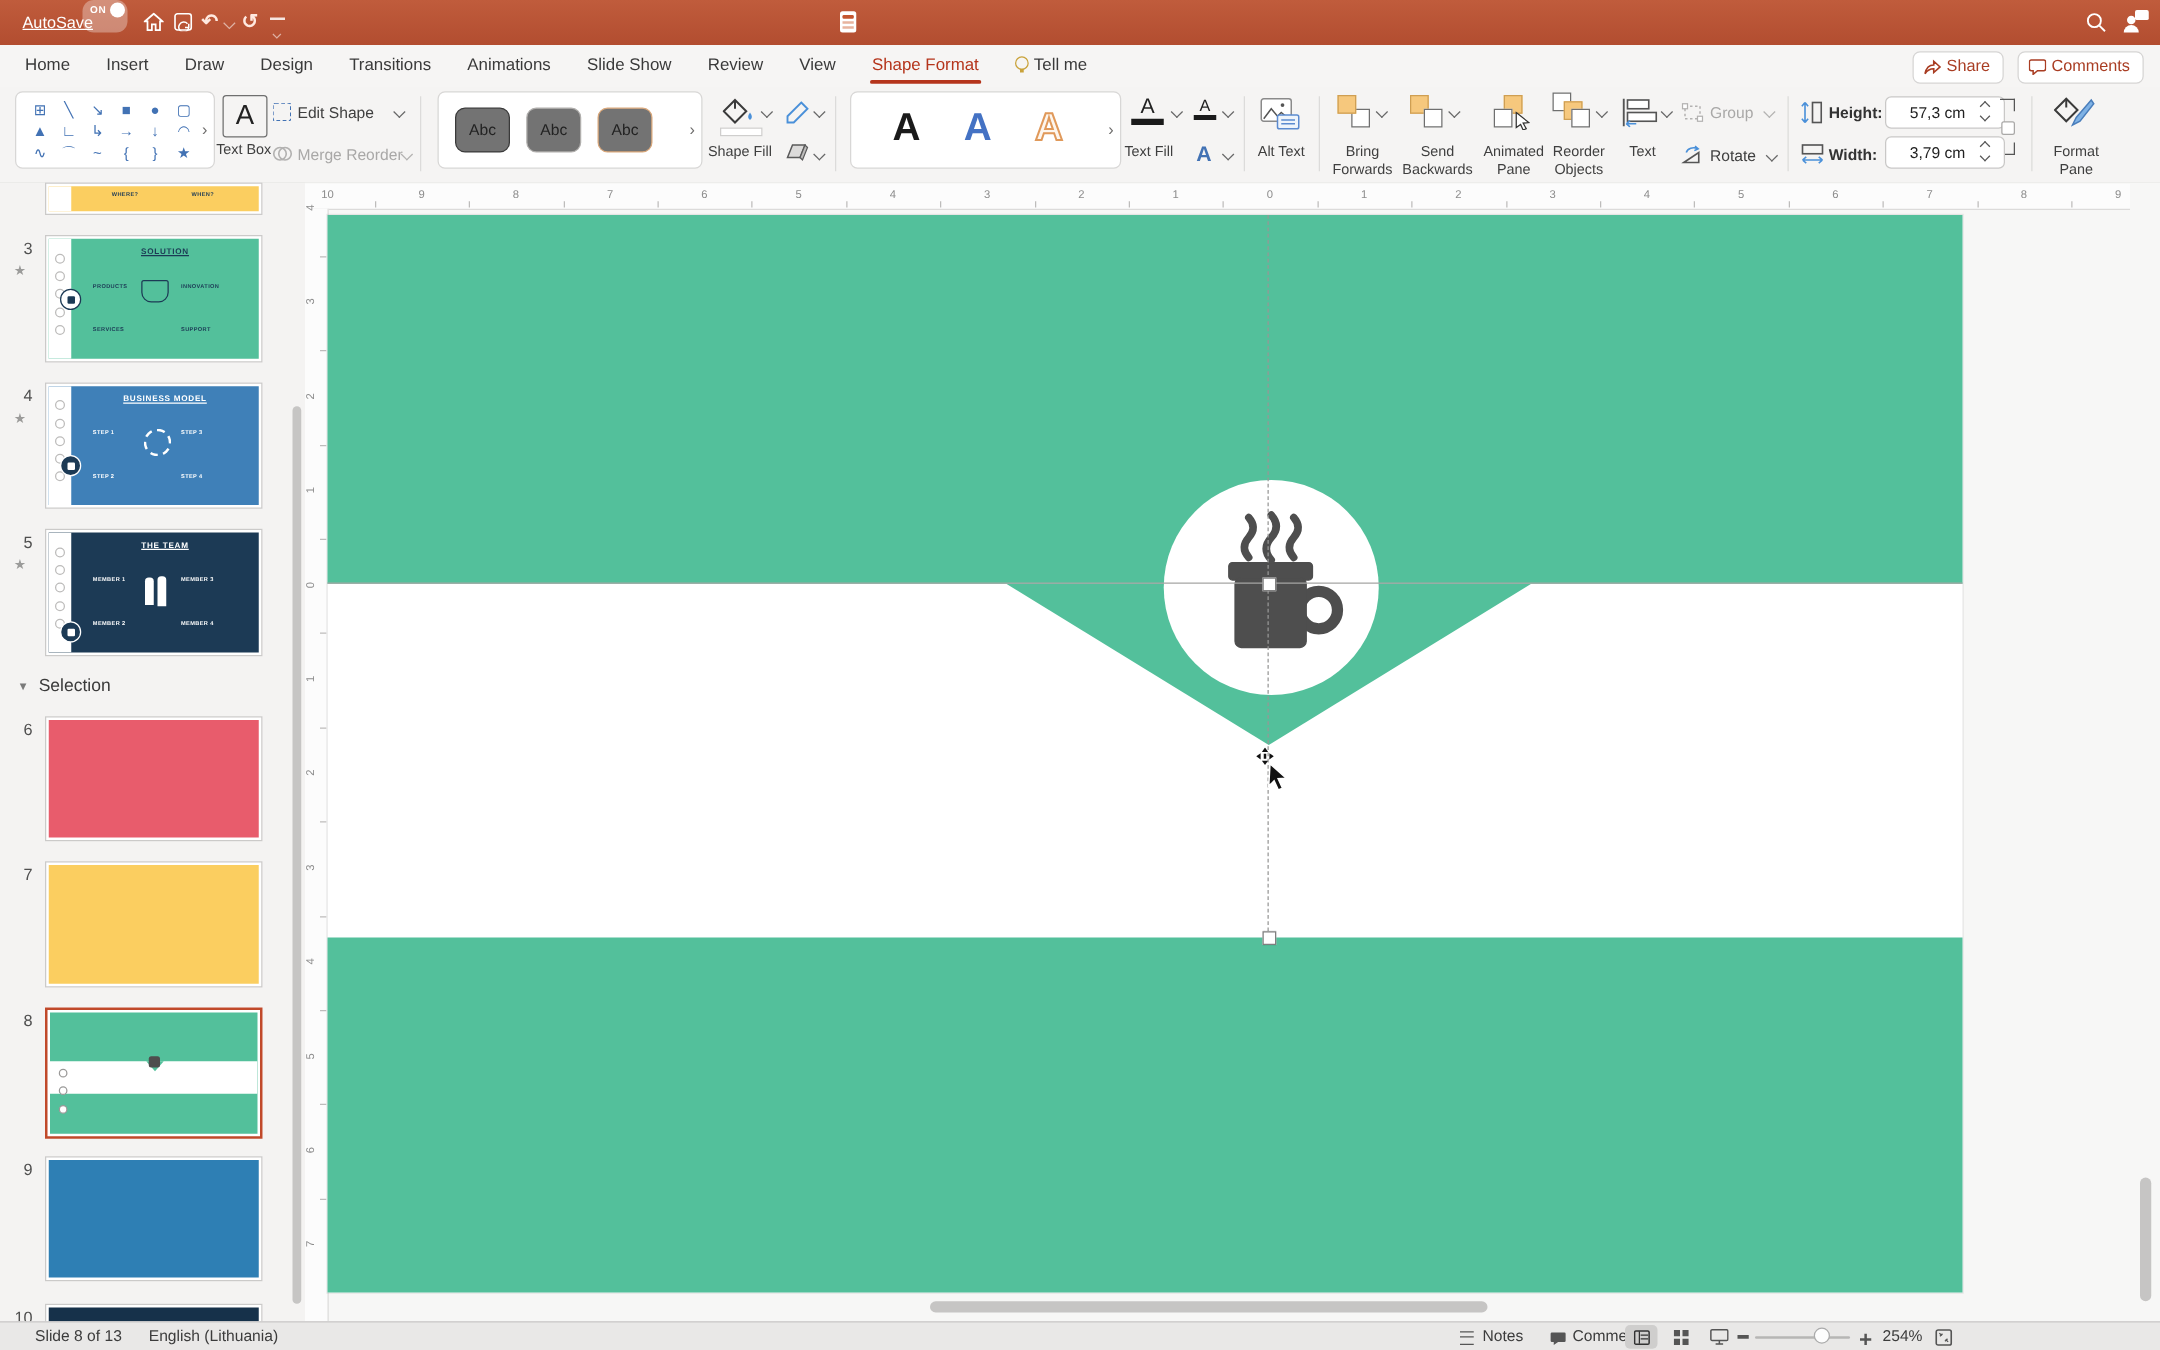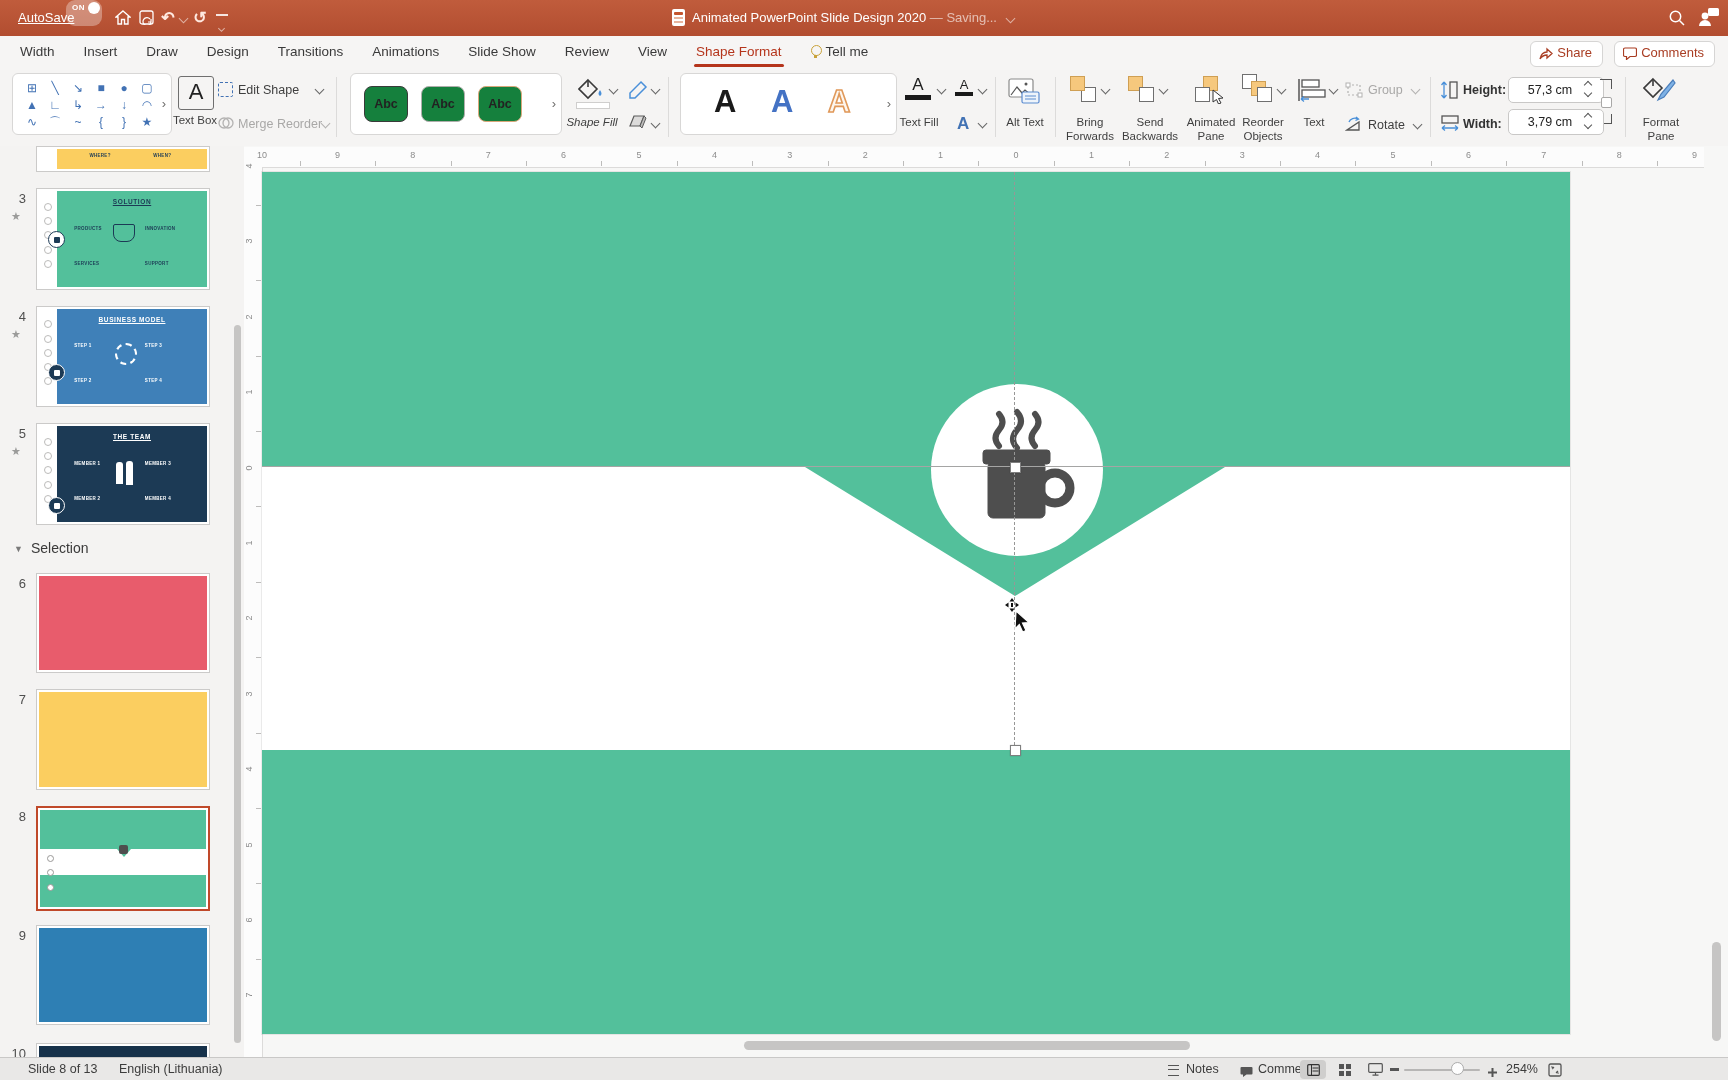--- a/index.html
+++ b/index.html
@@ -34,22 +34,22 @@
            font-size:13px;color:#a93d23;line-height:22px;padding:0 10px 0 8px;white-space:nowrap;}
   .pillbtn svg{vertical-align:-3px;margin-right:4px;}
   
   #ribbon{left:0;top:70px;width:1728px;height:76px;background:#f5f4f3;border-bottom:1px solid #d2d1d0;}
   .rdiv{position:absolute;top:7px;width:1px;height:60px;background:#dcdbda;}
   .gal{position:absolute;background:#fff;border:1px solid #d8d7d6;border-radius:6px;}
   .rlabel{position:absolute;font-size:11.5px;color:#3f3f3f;text-align:center;line-height:1.18;cursor:default;}
   .rlabel.gray{color:#a9a8a7;}
   .shape-glyph{position:absolute;width:22px;height:16px;color:#4272b4;font-size:12px;line-height:16px;text-align:center;cursor:default;}
   .expander{position:absolute;color:#6f6e6d;font-size:13px;cursor:default;}
-  .abc-btn{position:absolute;width:42px;height:34px;border-radius:8px;background:#15803d;font-size:12.5px;color:#222;
-           text-align:center;line-height:34px;cursor:default;font-weight:bold;}
+  .abc-btn{position:absolute;width:42px;height:34px;border-radius:8px;background:#737373;font-size:12.5px;color:#222;
+           text-align:center;line-height:34px;cursor:default;}
   .wa{position:absolute;font-size:31px;font-weight:bold;line-height:34px;cursor:default;}
   .ic-sq{position:absolute;width:13px;height:13px;}
   .ic-sq.orange{background:#f6c87d;border:1px solid #cf9f53;}
   .ic-sq.white{background:#fff;border:1px solid #6f6f6f;}
   input.dim{position:absolute;width:78px;height:24px;border:1px solid #c9c8c7;border-radius:5px;background:#fff;
             font-size:12.5px;color:#222;text-align:center;font-family:"Liberation Sans",sans-serif;padding:0 14px 0 2px;}
   .stp{position:absolute;width:10px;height:22px;}
   .stp .chv{position:absolute;left:1px;border-color:#555;width:5px;height:5px;}
   .stp .up{top:4px;transform:rotate(-135deg);}
   .stp .dn{bottom:4px;transform:rotate(45deg);}
@@ -119,43 +119,38 @@
         </svg>
     </div>
     <div class="abs tb-icon" style="left:158px;width:20px;font-weight:bold;">↶</div>
     <span class="chv f abs" style="left:180px;top:15px;"></span>
     <div class="abs tb-icon" style="left:190px;width:20px;font-weight:bold;">↺</div>
     <div class="abs" style="left:216px;top:14px;">
       <div style="width:12px;height:2px;background:rgba(255,255,255,.85);margin-bottom:2.5px;"></div>
       <span class="chv f" style="width:4px;height:4px;margin-left:3px;"></span>
     </div>
     <div id="doc-icon" class="abs"></div>
-    <div id="title-text" class="abs tb-txt">
-      <span>Animated PowerPoint Slide Design 2020</span>
-      <span id="title-status">— Saving...</span>
-      <span class="chv f" style="margin-left:6px;"></span>
-    </div>
     <div class="abs" style="left:1668px;top:9px;">
       <svg width="18" height="18" viewBox="0 0 18 18">
           <circle cx="7.5" cy="7.5" r="5.2" fill="none" stroke="#fff" stroke-width="1.5"></circle>
           <path d="M11.5 11.5 L16 16" stroke="#fff" stroke-width="1.5"></path>
         </svg>
     </div>
     <div class="abs" style="left:1698px;top:7px;">
       <svg width="22" height="20" viewBox="0 0 22 20">
           <rect x="10" y="1" width="11" height="8" rx="1.5" fill="#fff"></rect>
           <circle cx="7" cy="9" r="3.4" fill="#fff"></circle>
           <path d="M1 19 a6 6 0 0 1 12 0 Z" fill="#fff"></path>
         </svg>
     </div>
   </div>
 
   <div id="tabrow" class="abs">
     <div id="tabs" class="abs">
-        <div class="tab"><span>Width</span></div>
+        <div class="tab"><span>Home</span></div>
         <div class="tab"><span>Insert</span></div>
         <div class="tab"><span>Draw</span></div>
         <div class="tab"><span>Design</span></div>
         <div class="tab"><span>Transitions</span></div>
         <div class="tab"><span>Animations</span></div>
         <div class="tab"><span>Slide Show</span></div>
         <div class="tab"><span>Review</span></div>
         <div class="tab"><span>View</span></div>
         <div class="tab active"><span>Shape Format</span></div>
         <div class="tab"><span class="bulb"></span><span>Tell me</span></div>
@@ -226,21 +221,21 @@
 
     <div class="abs" style="left:578px;top:8px;">
       <svg width="26" height="22" viewBox="0 0 26 22">
           <path d="M10 2 L19 11 L10 20 L1 11 Z" fill="none" stroke="#3a3a3a" stroke-width="1.6"></path>
           <path d="M10 2 L10 9" stroke="#3a3a3a" stroke-width="1.6"></path>
           <path d="M22 12 q3 4 0 6 q-3 -2 0 -6" fill="#4a90d9"></path>
         </svg>
     </div>
     <span class="chv abs" style="left:610px;top:16px;"></span>
     <div class="abs" style="left:576px;top:32px;width:32px;height:5px;background:#fff;border:1px solid #cfcecd;"></div>
-    <div class="rlabel" style="left:566px;top:46px;width:52px;font-style:italic;">Shape Fill</div>
+    <div class="rlabel" style="left:566px;top:46px;width:52px;">Shape Fill</div>
     <div class="abs" style="left:628px;top:10px;">
       <svg width="20" height="20" viewBox="0 0 20 20">
           <path d="M13 2 L18 7 L7 18 L2 18 L2 13 Z" fill="none" stroke="#4a90d9" stroke-width="1.5"></path>
         </svg>
     </div>
     <span class="chv abs" style="left:652px;top:16px;"></span>
     <div class="abs" style="left:628px;top:44px;">
       <svg width="20" height="16" viewBox="0 0 20 16">
           <path d="M6 2 H16 L12 12 H2 Z" fill="#dcdbda" stroke="#5a5a5a" stroke-width="1.2"></path>
           <path d="M16 2 L12 12 L14 14 L18 4 Z" fill="#bdbcbb" stroke="#5a5a5a" stroke-width="1"></path>

